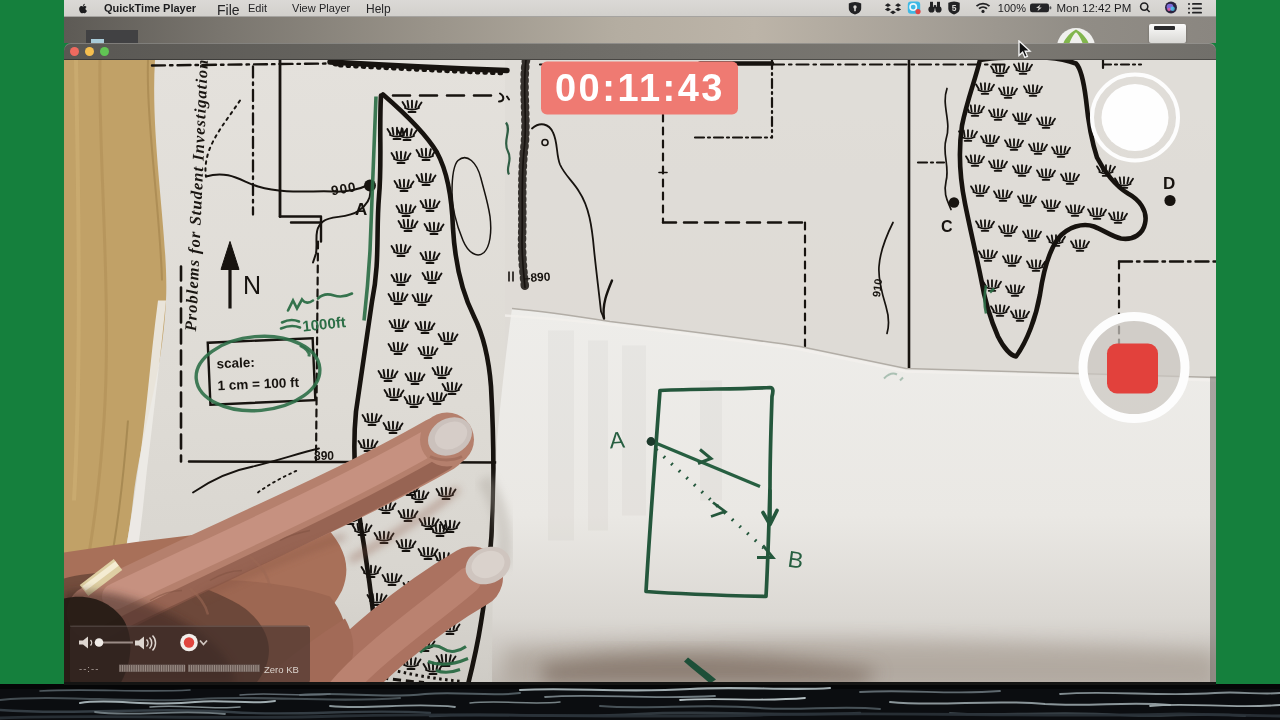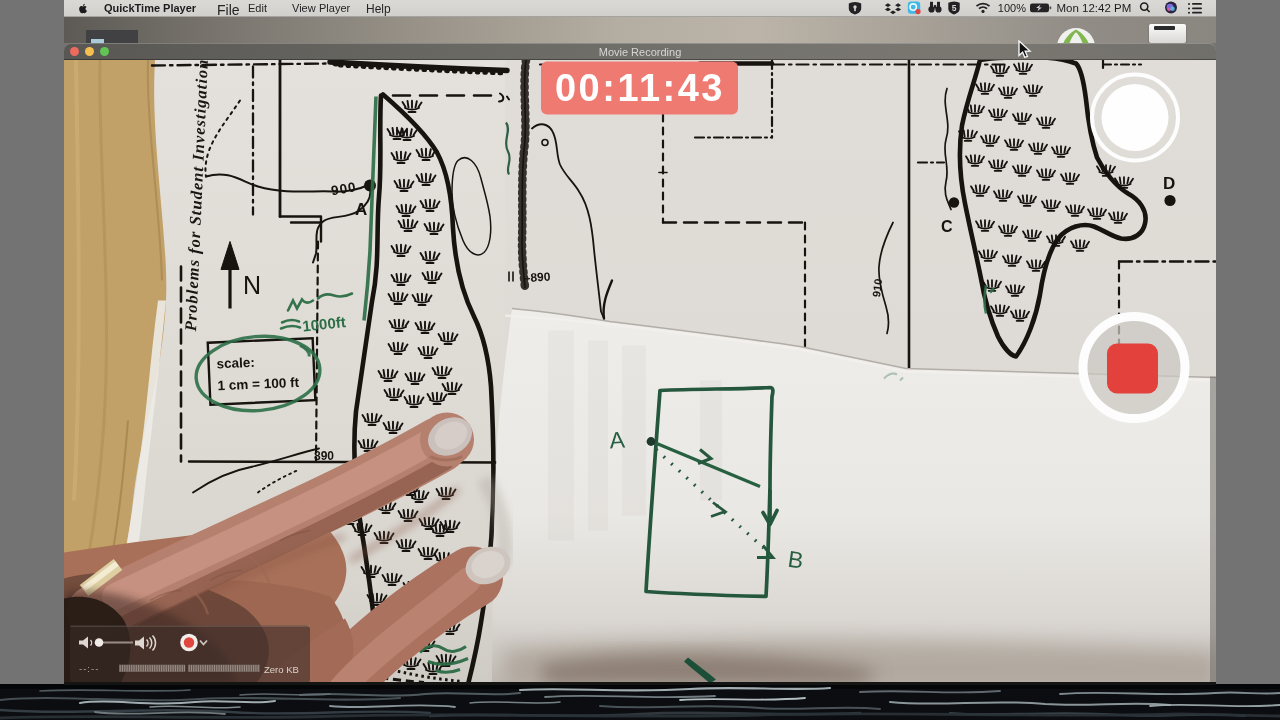--- a/index.html
+++ b/index.html
@@ -1,16 +1,16 @@
 <!DOCTYPE html>
 <html><head>
 <meta charset="utf-8">
 <style>
   html,body{margin:0;padding:0;background:#000;}
-  #stage{position:relative;width:1280px;height:720px;overflow:hidden;background:#737373;
+  #stage{position:relative;width:1280px;height:720px;overflow:hidden;background:#15803d;
          font-family:"Liberation Sans",sans-serif;}
   .abs{position:absolute;}
 </style>
 </head>
 <body>
 <div id="stage">
 
 <svg class="abs" style="left:0;top:684px" width="1280" height="36" viewBox="0 684 1280 36">
   <rect x="0" y="684" width="1280" height="36" fill="#0b0d10"></rect>
   <rect x="0" y="684" width="1280" height="5" fill="#050607"></rect>
@@ -140,21 +140,20 @@
 <div class="abs" style="left:1154px;top:26px;width:21px;height:3.5px;background:#2a2a2c;border-radius:1px;"></div>
 
 <div class="abs" style="left:64px;top:43px;width:1152px;height:16.5px;background:linear-gradient(to right,#595753,#686661 30%,#73716c 55%,#7b7872 80%,#716f6a);border-radius:7px 7px 0 0;box-shadow:inset 0 1px 0 rgba(255,255,255,.22), inset 0 -1px 0 rgba(0,0,0,.35);"></div>
 
 <div class="abs" style="left:69.5px;top:47px;width:9px;height:9px;border-radius:50%;background:#ee6a5f;"></div>
 
 <div class="abs" style="left:84.5px;top:47px;width:9px;height:9px;border-radius:50%;background:#f5bf4f;"></div>
 
 <div class="abs" style="left:99.5px;top:47px;width:9px;height:9px;border-radius:50%;background:#61c454;"></div>
 
-<div class="abs" style="left:440px;top:45.5px;width:400px;text-align:center;font-size:11px;color:#d8d6d4;">Movie Recording</div>
 
 <svg class="abs" style="left:64px;top:59.5px" width="1152" height="625" viewBox="64 59.5 1152 625">
 
 <defs>
   <g id="tuft" stroke="#14110e" stroke-width="1.9" fill="none" stroke-linecap="round">
     <path d="M-6.5,-1.5 L-9.5,-6.5 M-3.5,-1 L-4.5,-7.5 M0,-0.8 L0,-7.8 M3.5,-1 L4.8,-7.2 M6.5,-1.5 L9.5,-6"></path>
     <path d="M-7,-0.5 C-3,1.5 3,1.5 7,-0.5"></path>
     <path d="M-3.5,3.5 L3.5,3.5"></path>
   </g>
   <linearGradient id="paperfade" x1="0" y1="0" x2="0" y2="1">

